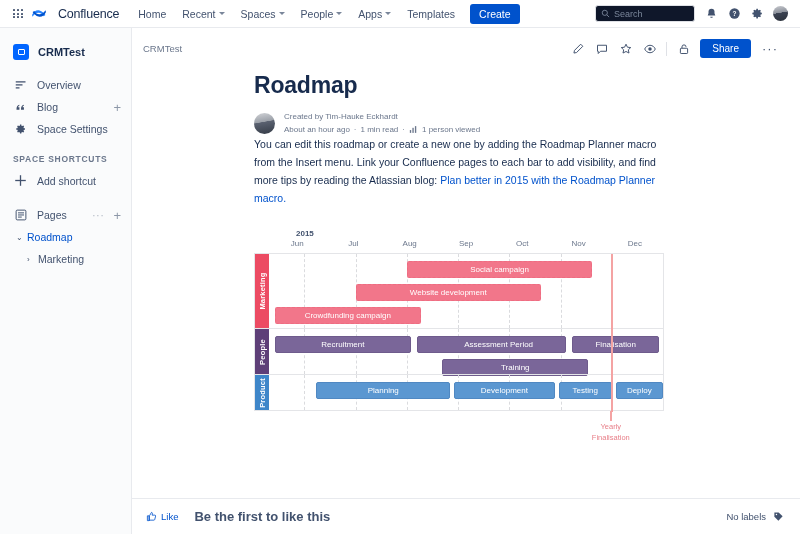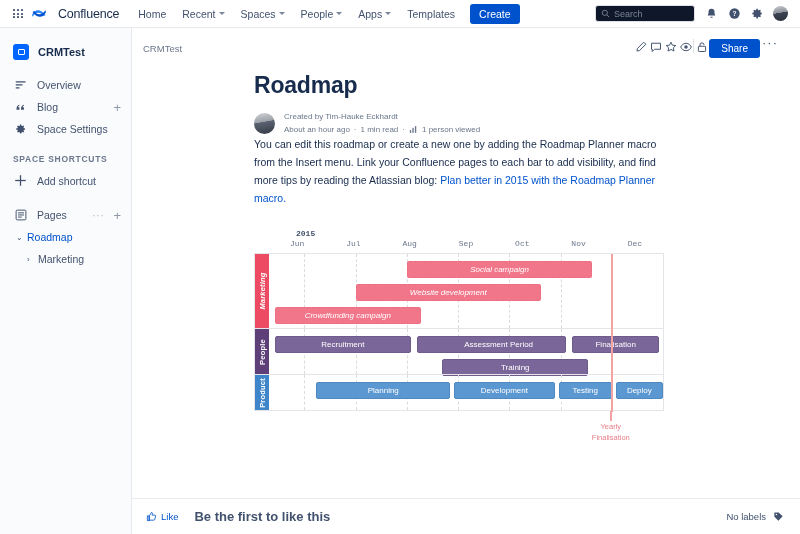--- a/index.html
+++ b/index.html
@@ -74,21 +74,21 @@
   .chev { font-size:8px; color:#42526E; position:absolute; left:16px; }
   .chev.open { left:16px; }
   .chev.closed { left:27px; }
 
   
   #content { flex:1; position:relative; background:#fff; display:flex; flex-direction:column; }
   #page-scroll { flex:1; overflow:hidden; position:relative; }
 
   .crumbbar { display:flex; align-items:center; padding:11px 16px 0 11px; }
   .crumb { font-size:9.5px; color:#6B778C; cursor:pointer; }
-  .pagetools { margin-left:auto; display:flex; align-items:flex-start; padding-right:4px; }
+  .pagetools { margin-left:auto; display:flex; align-items:center; gap:9px; padding-right:4px; }
   .ptool { width:15px; height:15px; display:flex; align-items:center; justify-content:center; color:#42526E; cursor:pointer; }
   .vsep { width:1px; height:14px; background:#DFE1E6; }
   .share-btn { background:#0052CC; color:#fff; font-size:10px; border-radius:3px; padding:4px 12px; cursor:pointer; }
   .dots-btn { color:#42526E; font-size:13px; letter-spacing:1px; line-height:8px; cursor:pointer; padding:0 2px; }
 
   .doc { padding:14px 0 0 122px; }
   h1.title { font-size:23px; font-weight:bold; color:#172B4D; margin:0 0 12px 0; letter-spacing:-0.2px; }
   .byline { display:flex; align-items:center; gap:9px; }
   .avatar-lg {
     width:21px; height:21px; border-radius:50%; flex:none;
@@ -96,21 +96,21 @@
   }
   .by-lines { font-size:8px; color:#6B778C; line-height:1.45; }
   .by-lines .l2 { display:flex; align-items:center; gap:4px; margin-top:1px; }
   .dotsep { color:#8993A4; }
 
   .para { font-size:10.5px; line-height:1.72; color:#172B4D; width:420px; }
   .para a { color:#0052CC; text-decoration:none; }
 
   
   .roadmap { margin-top:22px; position:relative; width:410px; }
-  .months { position:relative; height:24px;font-family:Liberation Mono, monospace; }
+  .months { position:relative; height:24px; }
   .mtick { position:absolute; font-size:8px; color:#6B778C; text-align:center; width:60px; }
   .yearlbl { position:absolute; font-size:8px; font-weight:bold; color:#42526E; top:0; }
   .mname { position:absolute; top:10px; }
 
   .lanes { border:1px solid #E4E5E8; background:#fff; position:relative; }
   .gridlines { position:absolute; inset:0; pointer-events:none; }
   .gline { position:absolute; top:0; bottom:0; width:1px; border-left:1px dashed #DADBDE; }
   .lane { display:flex; position:relative; }
   .lane + .lane { border-top:1px solid #E4E5E8; }
   .lane-strip {
@@ -374,21 +374,21 @@
               <div class="yearlbl" style="left: 42px;">2015</div>
               <div class="mtick mname" style="left: 13.1429px;">Jun</div>
               <div class="mtick mname" style="left: 69.4286px;">Jul</div>
               <div class="mtick mname" style="left: 125.714px;">Aug</div>
               <div class="mtick mname" style="left: 182px;">Sep</div>
               <div class="mtick mname" style="left: 238.286px;">Oct</div>
               <div class="mtick mname" style="left: 294.571px;">Nov</div>
               <div class="mtick mname" style="left: 350.857px;">Dec</div>
             </div>
           <div class="lanes" id="lanes">
-              <div class="lane" style="height: 74px; font-style: italic;">
+              <div class="lane" style="height: 74px;">
                 <div class="lane-strip" style="background: rgb(236, 75, 99);">
                   <span>Marketing</span>
                 </div>
                 <div class="lane-body">
                   <div class="gridlines">
                     <div class="gline" style="left: 9%;"></div>
                     <div class="gline" style="left: 22%;"></div>
                     <div class="gline" style="left: 35%;"></div>
                     <div class="gline" style="left: 48%;"></div>
                     <div class="gline" style="left: 61%;"></div>

